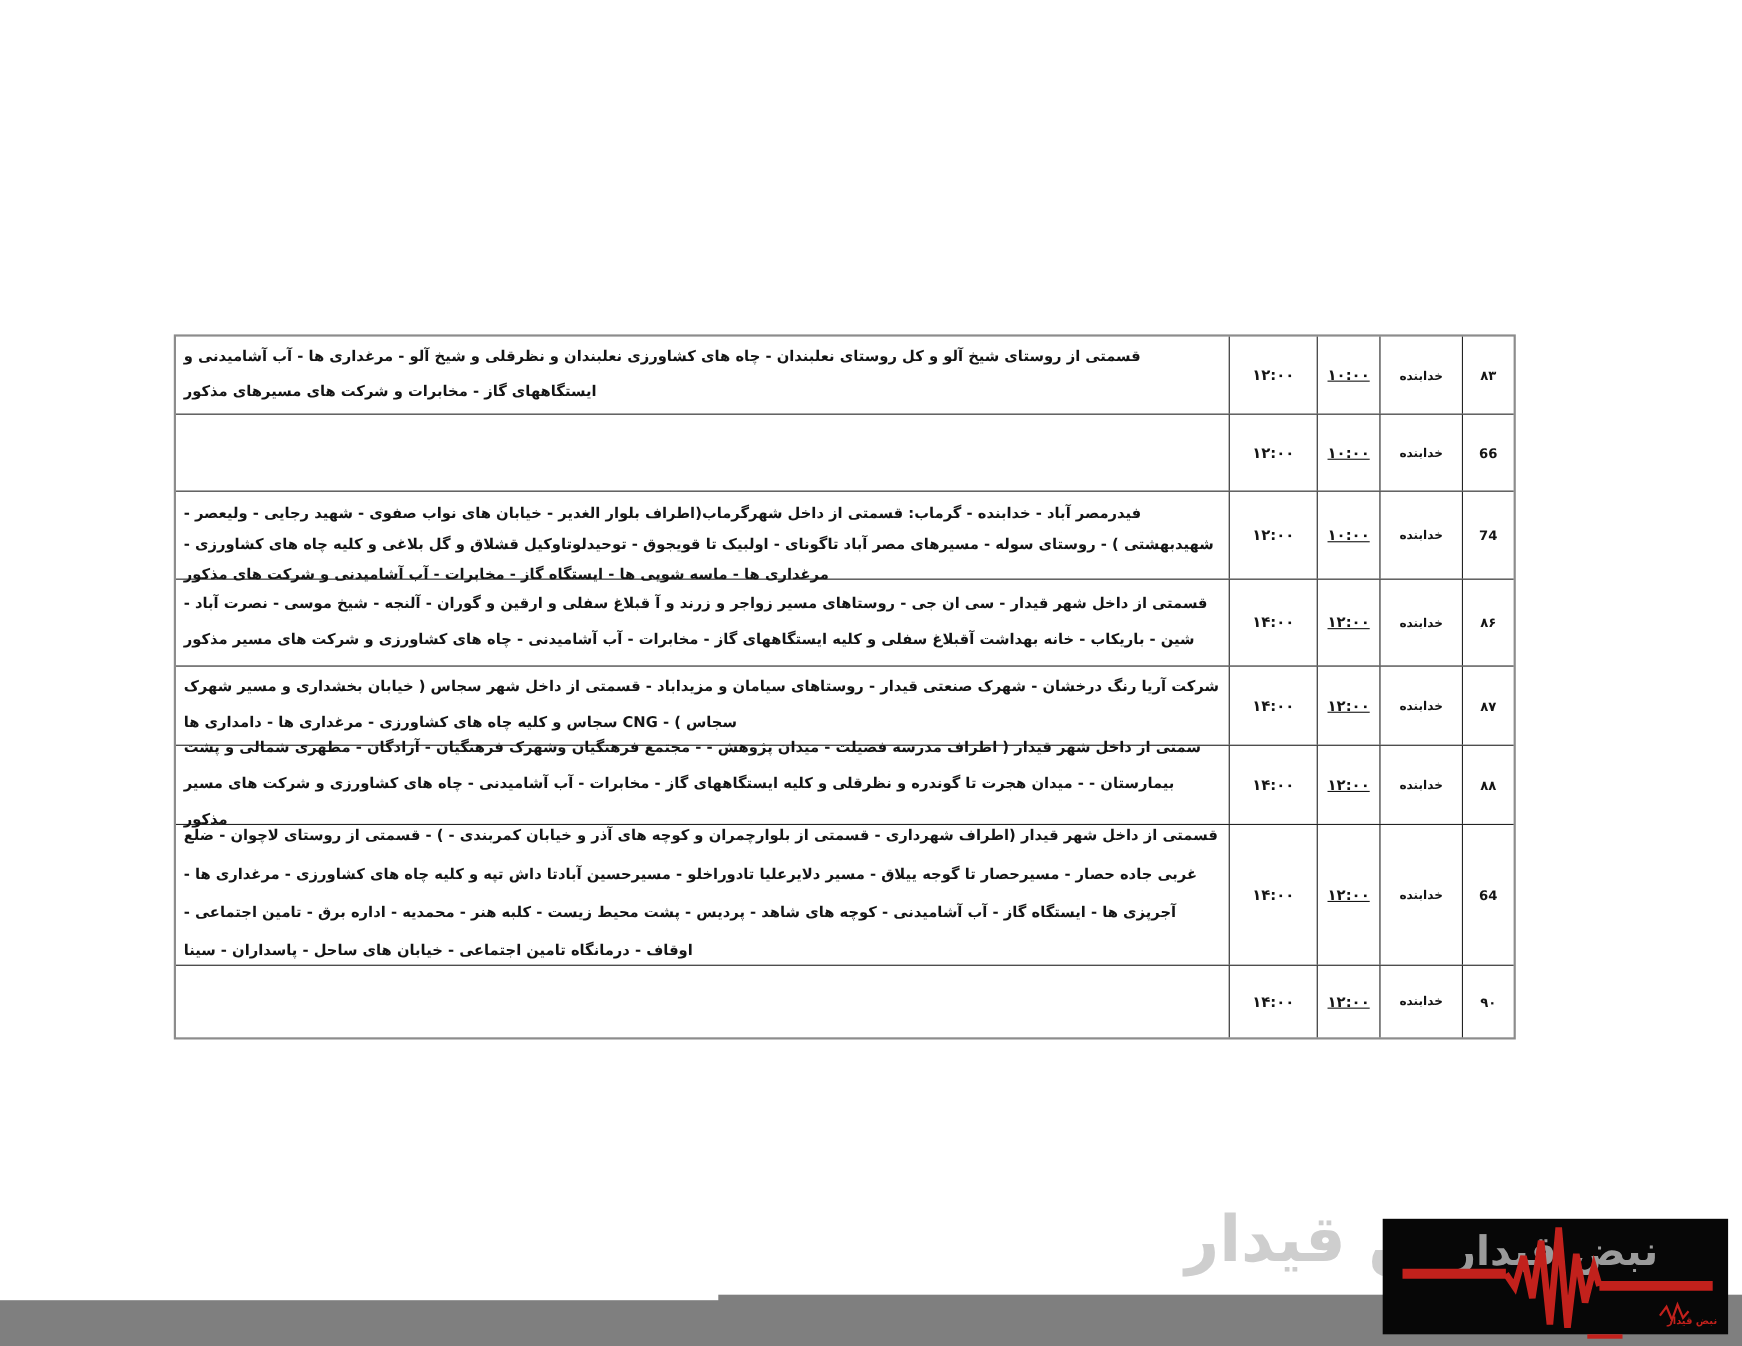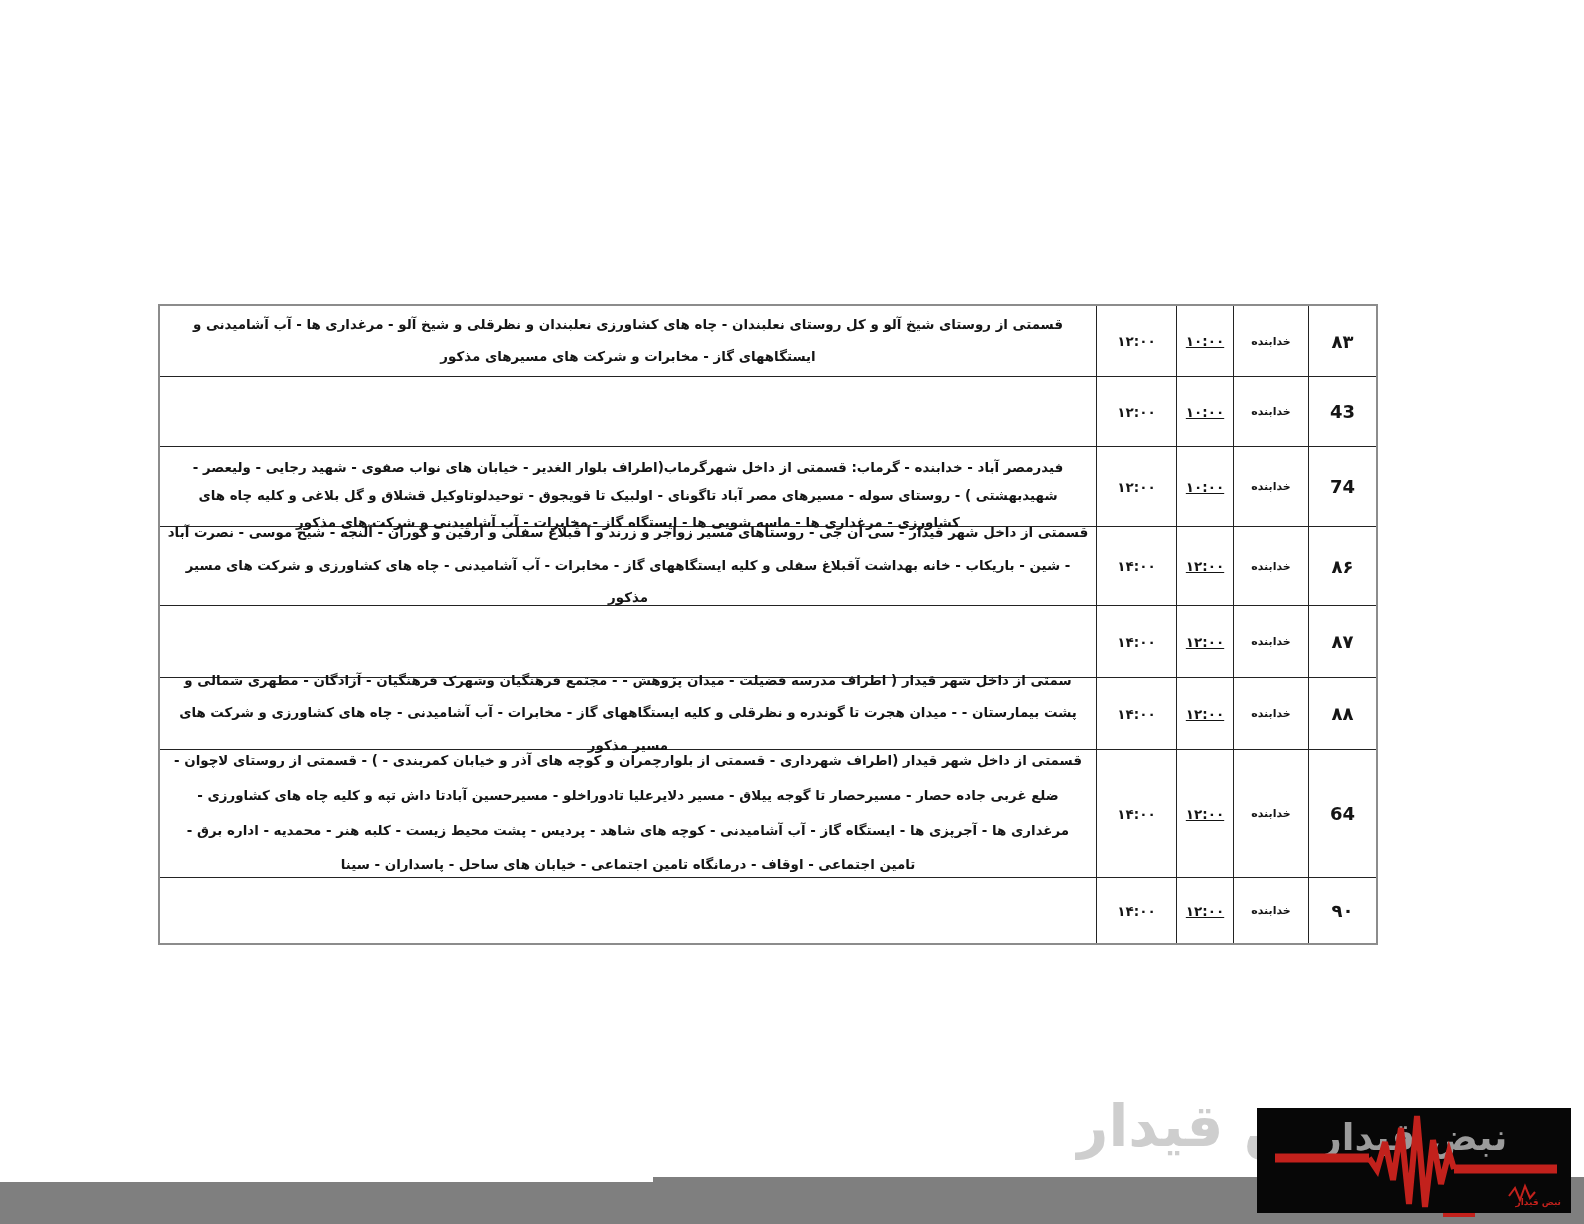--- a/index.html
+++ b/index.html
@@ -14,28 +14,28 @@
     border:2px solid #8c8c8c;direction:rtl;box-sizing:border-box;
     background:#ffffff;color:#151515;
   }
   .trow{display:flex;border-top:1px solid #232323;box-sizing:border-box;}
   .trow:first-child{border-top:none;}
   .cell{
     border-left:1px solid #232323;box-sizing:border-box;
     display:flex;align-items:center;justify-content:center;
     font-weight:bold;
   }
-  .cell.num{width:68px;font-size:18px;}
+  .cell.num{width:47px;font-size:12px;}
   .cell.city{width:75px;font-size:11px;}
   .cell.start{width:57px;font-size:13.5px;letter-spacing:0.5px;text-decoration:underline;}
   .cell.end{width:80px;font-size:13.5px;letter-spacing:0.5px;}
   .cell.desc{
     flex:1;border-left:none;
     font-size:13.4px;line-height:2.42;
-    text-align:center;padding:2px 7px;
+    text-align:left;padding:2px 7px;
   }
   
   .watermark{
     position:absolute;left:1075px;top:1092px;width:310px;height:92px;
     color:#c9c9c9;font-size:58px;font-weight:bold;
     direction:rtl;text-align:left;white-space:nowrap;overflow:hidden;
     letter-spacing:2px;opacity:0.9;
   }
   .footer-step{position:absolute;left:653px;top:1177px;width:931px;height:8px;background:#7f7f7f;}
   .footer-bar{position:absolute;left:0;top:1182px;width:1584px;height:42px;background:#7f7f7f;}
@@ -63,21 +63,21 @@
 
   <div class="trow" style="height:70px;">
     <div class="cell num">۸۳</div>
     <div class="cell city">خدابنده</div>
     <div class="cell start">۱۰:۰۰</div>
     <div class="cell end">۱۲:۰۰</div>
     <div class="cell desc">قسمتی از روستای شیخ آلو و کل روستای نعلبندان - چاه های کشاورزی نعلبندان و نظرقلی و شیخ آلو - مرغداری ها - آب آشامیدنی و ایستگاههای گاز - مخابرات و شرکت های مسیرهای مذکور</div>
   </div>
 
   <div class="trow" style="height:70px;">
-    <div class="cell num">43</div>
+    <div class="cell num">66</div>
     <div class="cell city">خدابنده</div>
     <div class="cell start">۱۰:۰۰</div>
     <div class="cell end">۱۲:۰۰</div>
   </div>
 
   <div class="trow" style="height:80px;">
     <div class="cell num">74</div>
     <div class="cell city">خدابنده</div>
     <div class="cell start">۱۰:۰۰</div>
     <div class="cell end">۱۲:۰۰</div>
@@ -90,20 +90,21 @@
     <div class="cell start">۱۲:۰۰</div>
     <div class="cell end">۱۴:۰۰</div>
     <div class="cell desc">قسمتی از داخل شهر قیدار - سی ان جی - روستاهای مسیر زواجر و زرند و آ قبلاغ سفلی و ارقین و گوران - آلنجه - شیخ موسی - نصرت آباد - شین - باریکاب - خانه بهداشت آقبلاغ سفلی و کلیه ایستگاههای گاز - مخابرات - آب آشامیدنی - چاه های کشاورزی و شرکت های مسیر مذکور</div>
   </div>
 
   <div class="trow" style="height:72px;">
     <div class="cell num">۸۷</div>
     <div class="cell city">خدابنده</div>
     <div class="cell start">۱۲:۰۰</div>
     <div class="cell end">۱۴:۰۰</div>
+    <div class="cell desc">شرکت آریا رنگ درخشان - شهرک صنعتی قیدار - روستاهای سیامان و مزیداباد - قسمتی از داخل شهر سجاس ( خیابان بخشداری و مسیر شهرک سجاس ) - CNG سجاس و کلیه چاه های کشاورزی - مرغداری ها - دامداری ها</div>
   </div>
 
   <div class="trow" style="height:72px;">
     <div class="cell num">۸۸</div>
     <div class="cell city">خدابنده</div>
     <div class="cell start">۱۲:۰۰</div>
     <div class="cell end">۱۴:۰۰</div>
     <div class="cell desc">سمتی از داخل شهر قیدار ( اطراف مدرسه فضیلت - میدان پژوهش - - مجتمع فرهنگیان وشهرک فرهنگیان - آزادگان - مطهری شمالی و پشت بیمارستان - - میدان هجرت تا گوندره و نظرقلی و کلیه ایستگاههای گاز - مخابرات - آب آشامیدنی - چاه های کشاورزی و شرکت های مسیر مذکور</div>
   </div>
 

